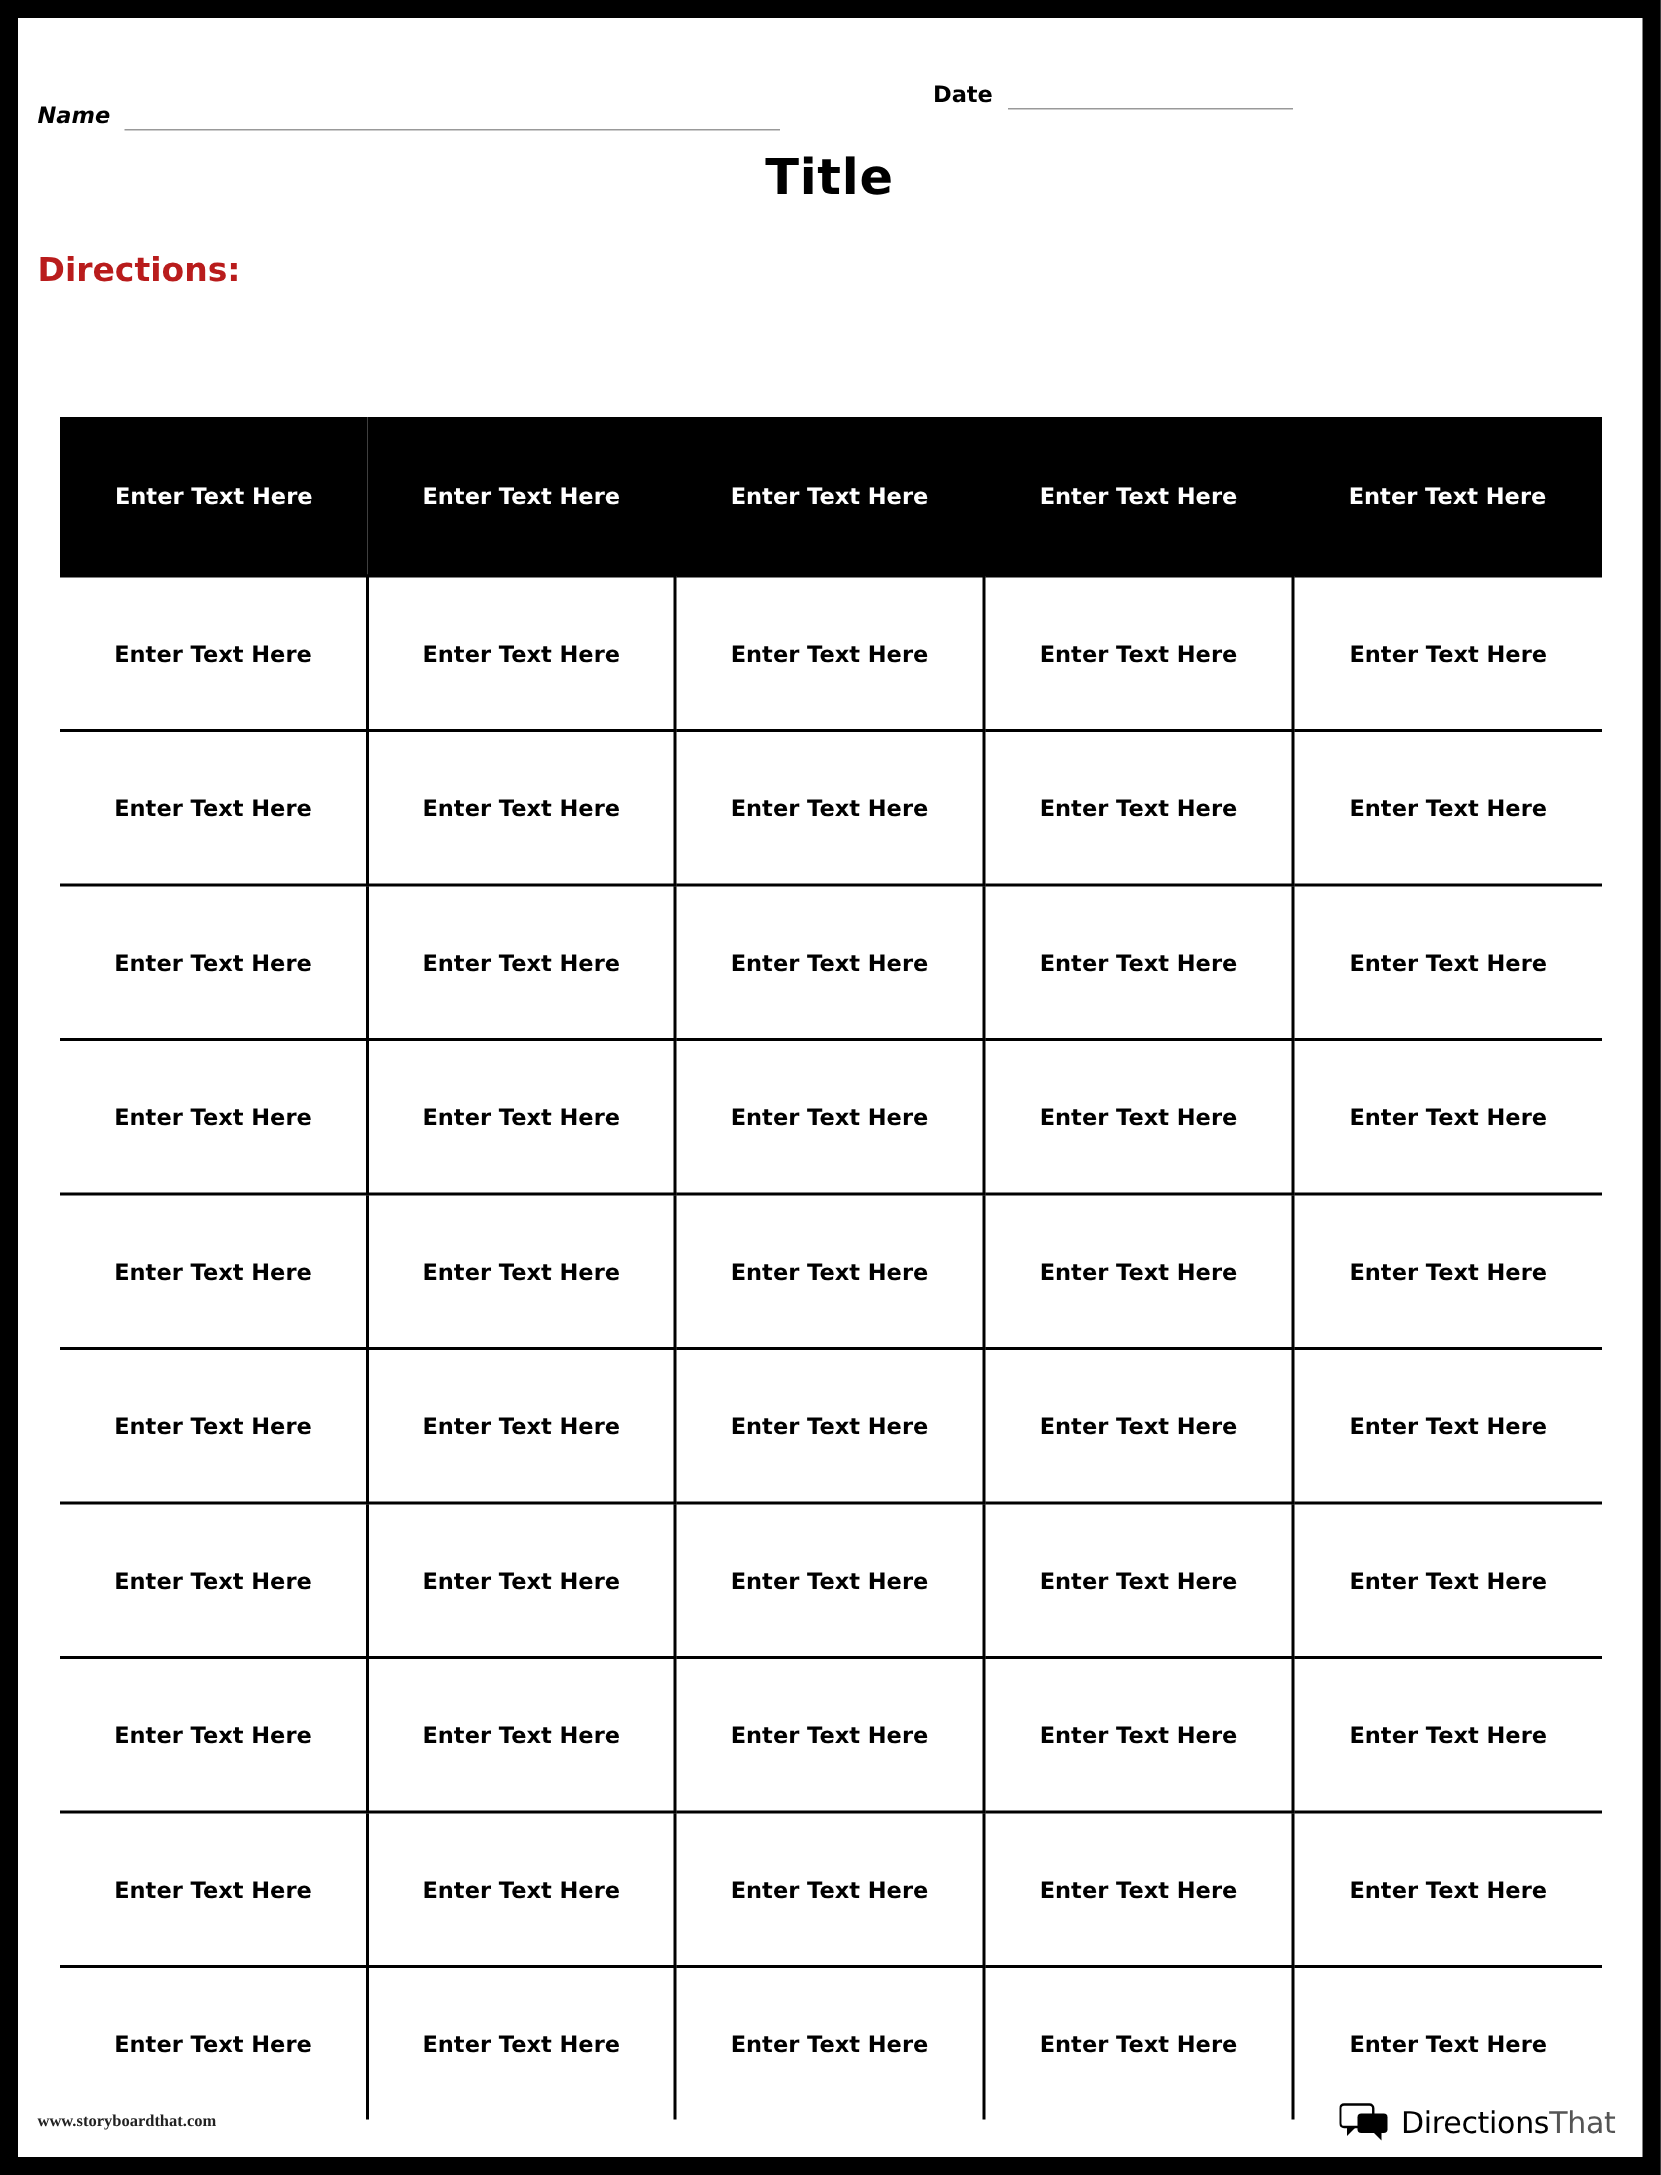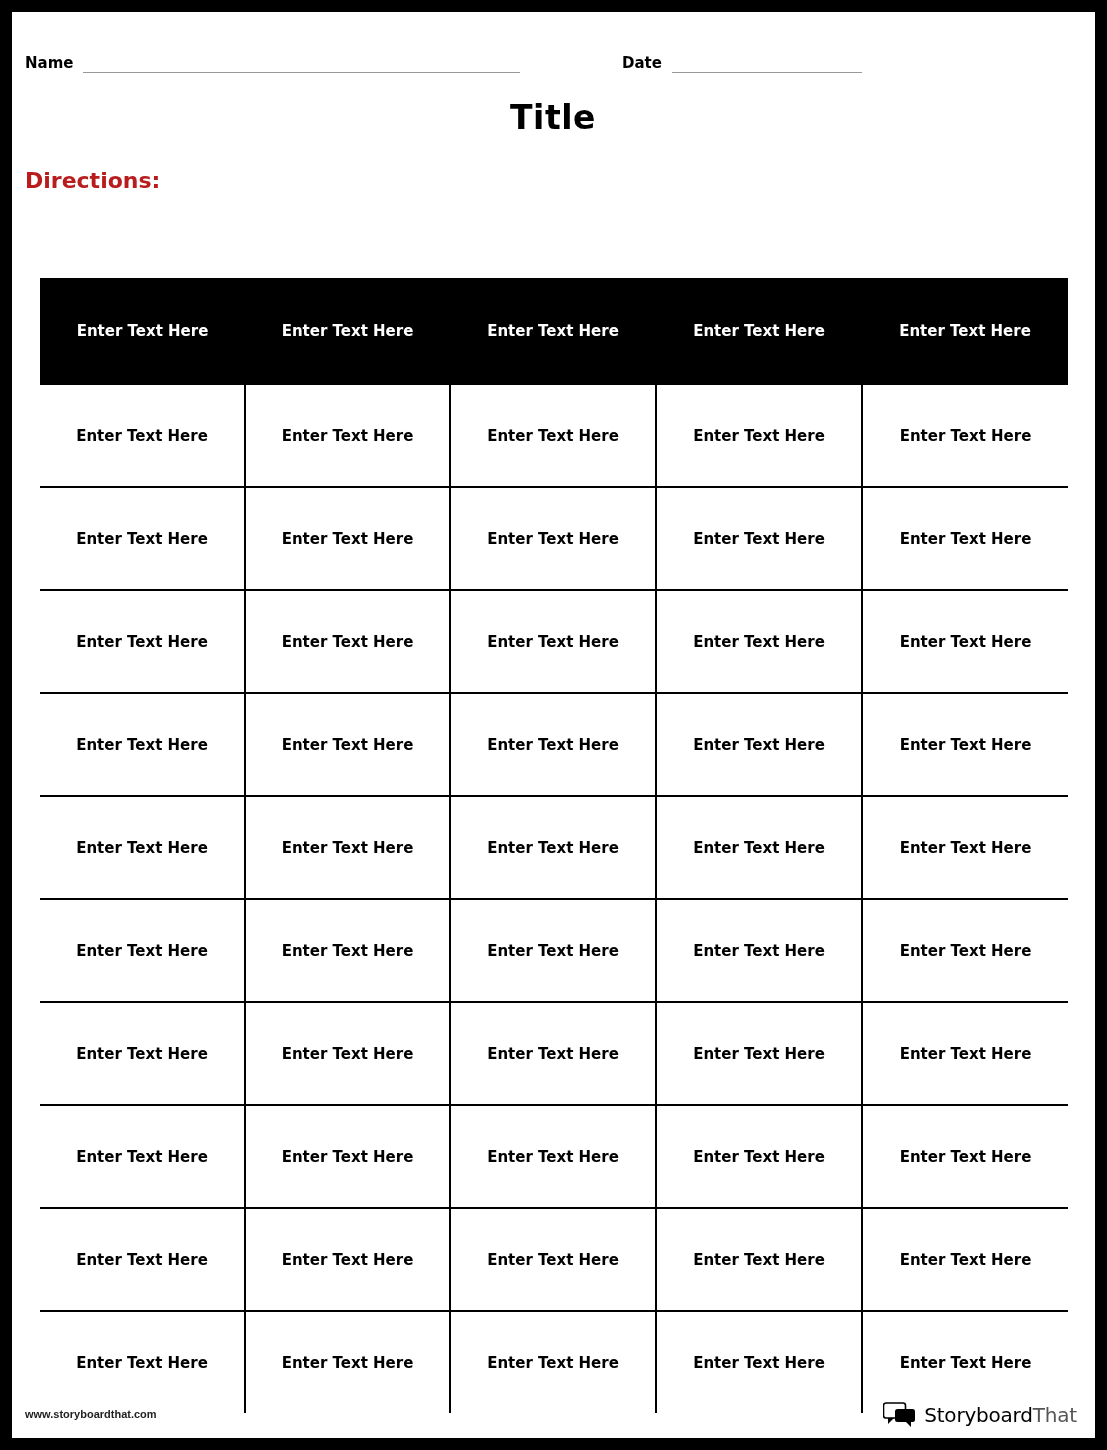--- a/index.html
+++ b/index.html
@@ -42,21 +42,21 @@
     font-size: 15px;
     color: #000;
     line-height: 1;
     padding-bottom: 2px;
     white-space: nowrap;
   }
   .meta-line {
     border-bottom: 1.5px solid #999999;
     height: 1px;
   }
-  .meta-name { left: 13px; top: 6px; }
+  .meta-name { left: 13px; top: 20px; font-style: italic; }
   .meta-name .meta-line { width: 437px; margin-left: 10px; }
   .meta-date { left: 610px; top: 6px; }
   .meta-date .meta-line { width: 190px; margin-left: 10px; }
 
   
   .title {
     position: absolute;
     left: 0;
     top: 86px;
     width: 1082px;
@@ -124,21 +124,21 @@
   }
   table.grid tbody tr td:first-child { border-left: none; }
   table.grid tbody tr td:last-child { border-right: none; }
   table.grid tbody tr:last-child td { border-bottom: none; }
 
   
   .footer-url {
     position: absolute;
     left: 13px;
     bottom: 18px;
-    font-family: Liberation Sans, sans-serif;
+    font-family: Liberation Serif, serif;
     font-weight: bold;
     font-size: 11px;
     color: #222222;
   }
   .brand {
     position: absolute;
     right: 18px;
     bottom: 10px;
     display: flex;
     align-items: center;
@@ -274,16 +274,16 @@
 
   <div class="brand">
     <span class="brand-icon">
       <svg width="34" height="26" viewBox="0 0 34 26" xmlns="http://www.w3.org/2000/svg">
         <rect x="0.5" y="1" width="22" height="15" rx="2.5" fill="none" stroke="#000000" stroke-width="1.6"></rect>
         <path d="M5 16 L5 22 L11 16 Z" fill="#000000"></path>
         <rect x="12" y="7" width="20" height="13" rx="2.5" fill="#000000"></rect>
         <path d="M28 20 L28 25 L23 20 Z" fill="#000000"></path>
       </svg>
     </span>
-    <span class="brand-text"><span>Storyboard</span><span class="light">That</span></span>
+    <span class="brand-text"><span>Directions</span><span class="light">That</span></span>
   </div>
 
 </div>
 
 </body></html>

